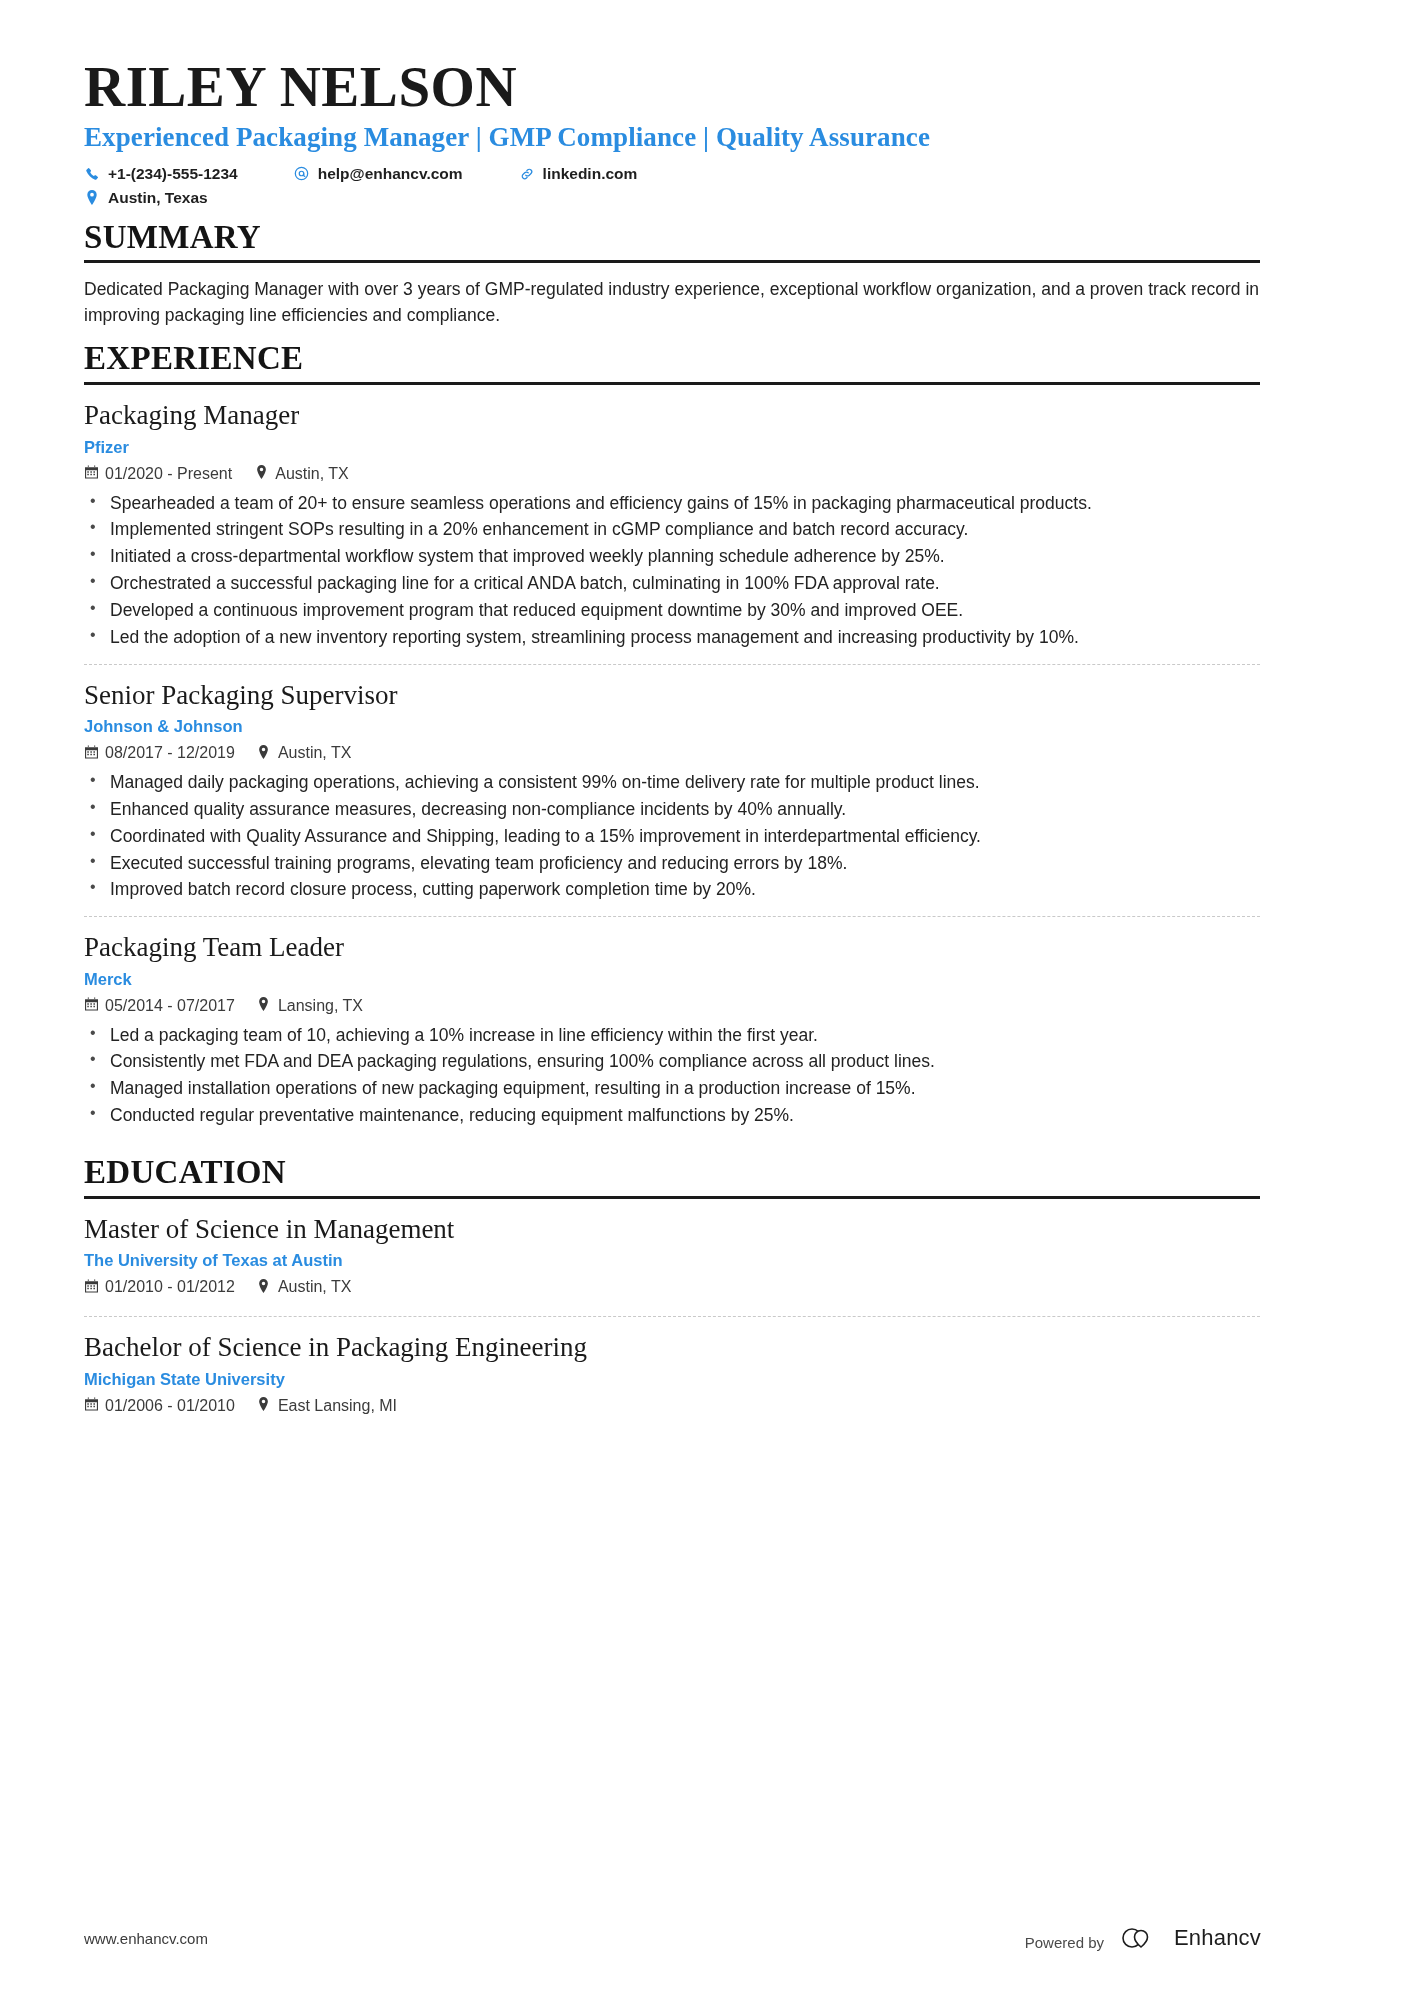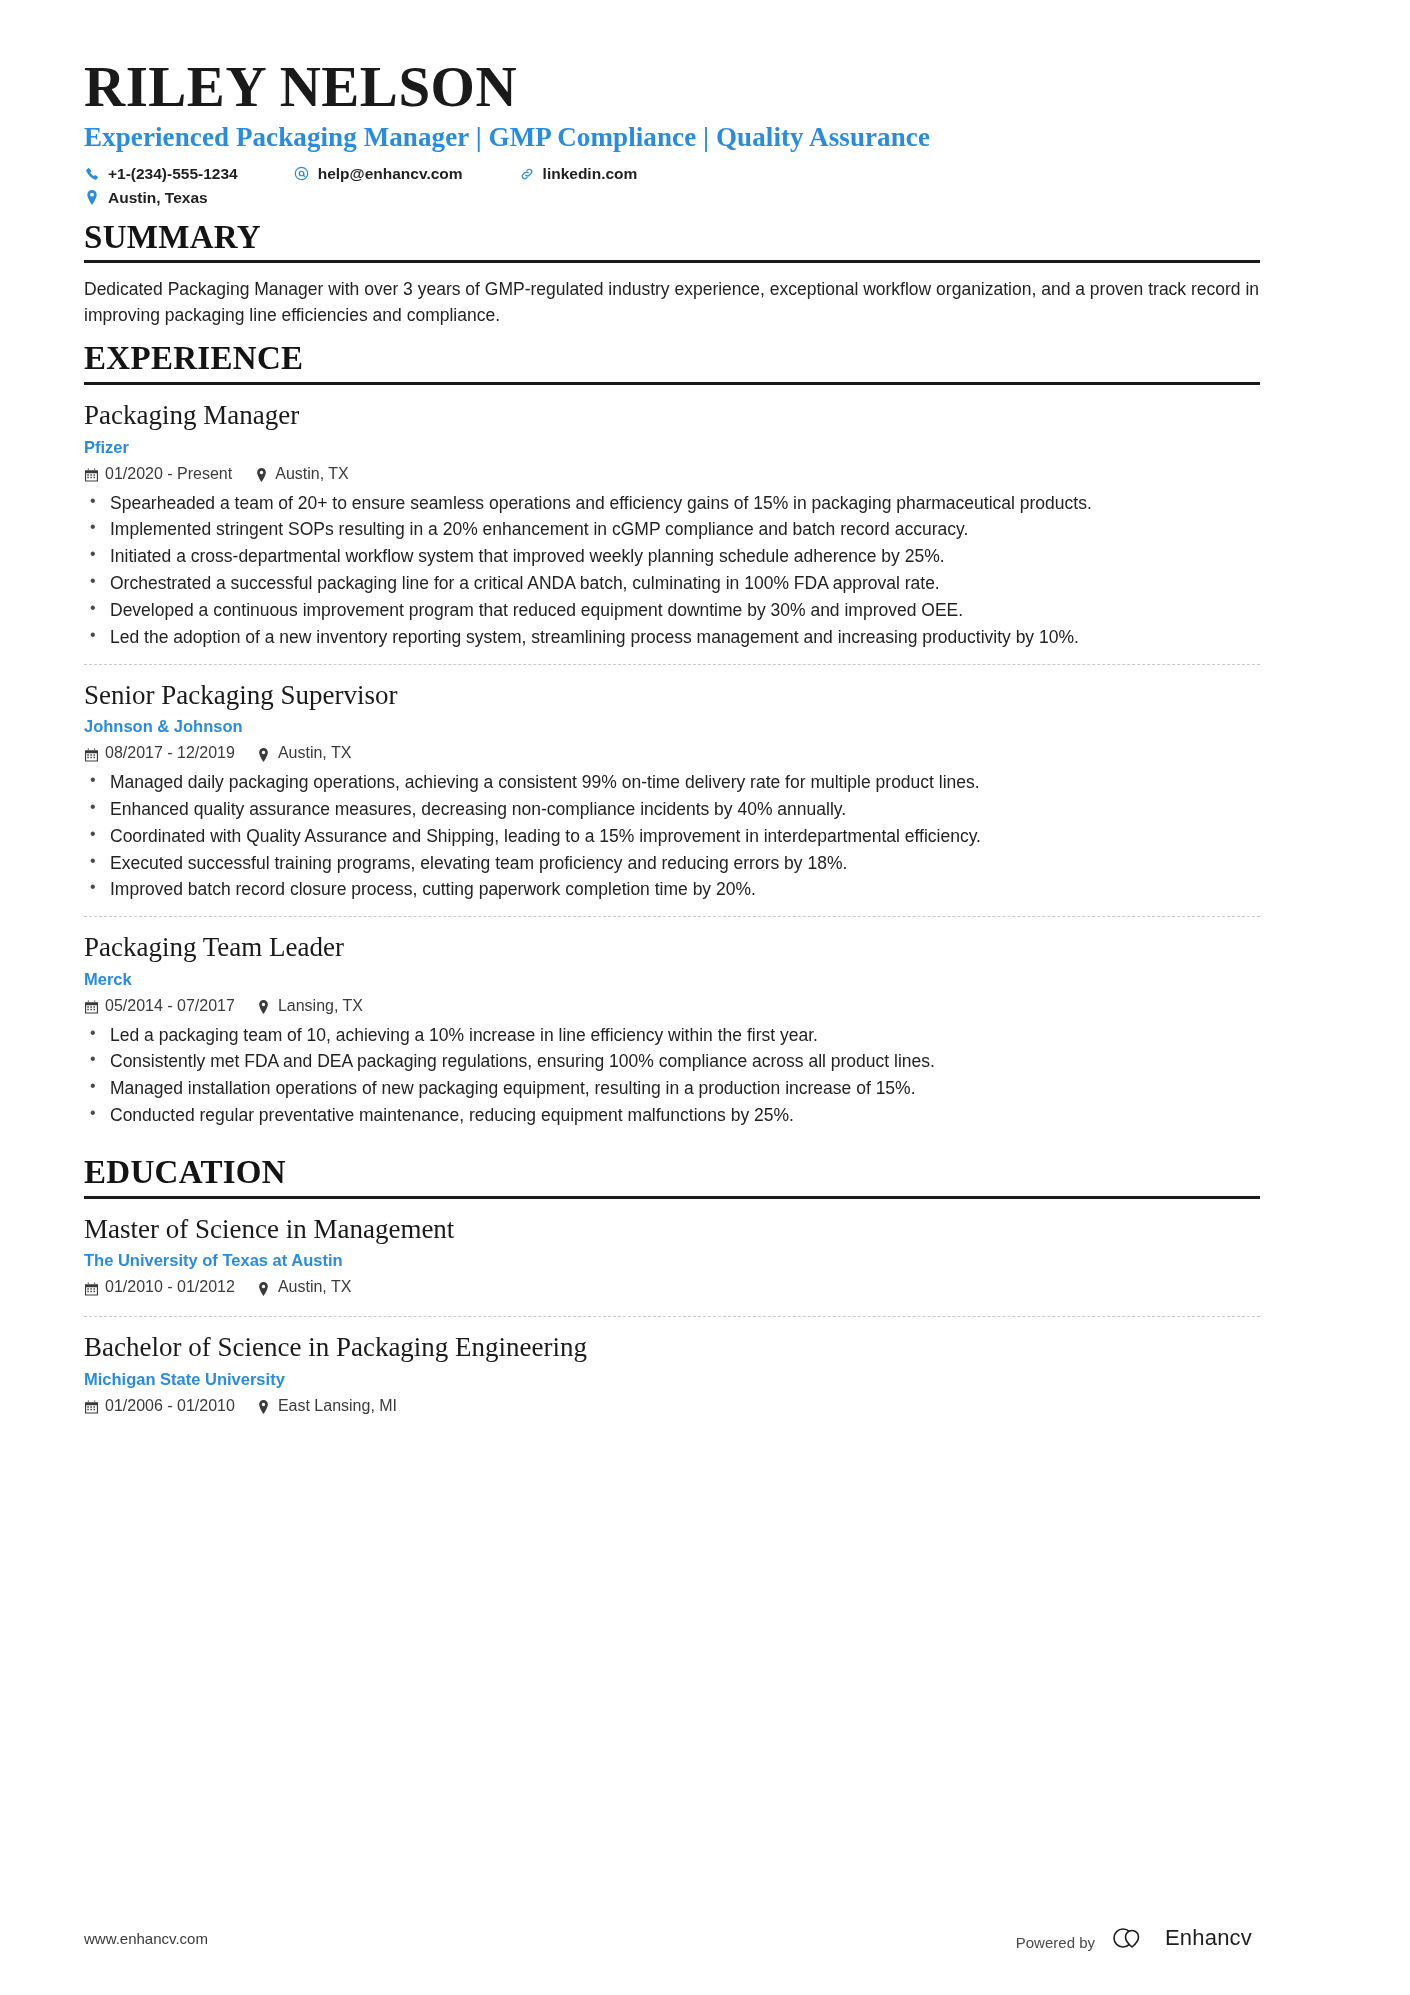--- a/index.html
+++ b/index.html
@@ -112,21 +112,21 @@
   }
   .entry-meta {
     display: flex;
     align-items: center;
     font-size: 16px;
     color: #3b3b3b;
     margin-bottom: 8px;
   }
   .entry-meta .meta-item {
     display: flex;
-    align-items: flex-end;
+    align-items: flex-start;
     margin-right: 22px;
   }
   .entry-meta .ico {
     color: #3b3b3b;
     margin-right: 7px;
     display: inline-flex;
     align-items: center;
     justify-content: center;
     width: 14px;
     height: 15px;
@@ -151,21 +151,21 @@
     left: 6px;
     top: -1px;
     color: #4a4a4a;
     font-size: 16px;
   }
 
   
   .footer {
     position: absolute;
     left: 84px;
-    right: 92px;
+    right: 83px;
     bottom: 44px;
     display: flex;
     align-items: center;
     justify-content: space-between;
     font-size: 15px;
     color: #3a3a3a;
   }
   .footer-right {
     display: flex;
     align-items: flex-end;

